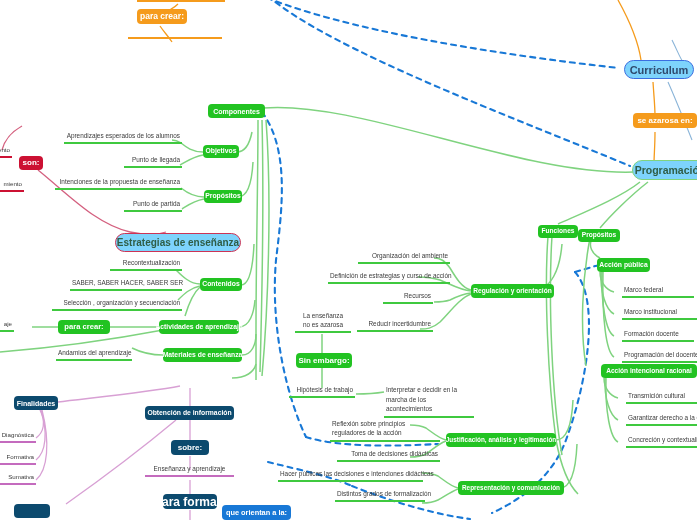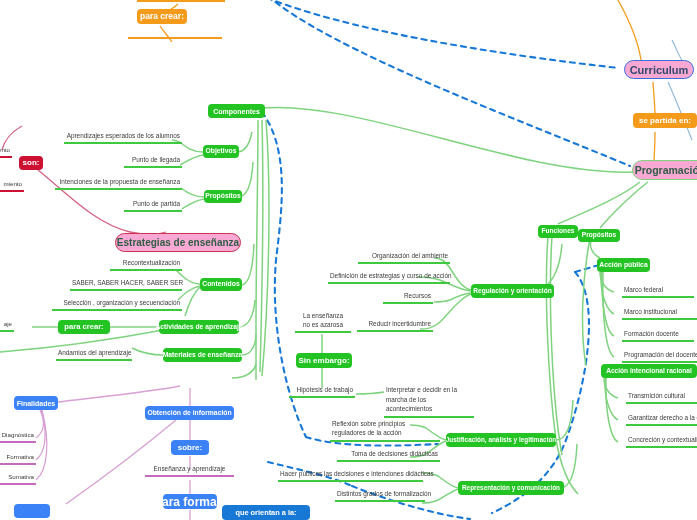--- a/index.html
+++ b/index.html
@@ -32,32 +32,32 @@
     padding:0 2px 2px 2px;
     line-height:1.25;
     text-align:right;
   }
   .leaf.l{text-align:left;}
   .leaf.c{text-align:center;}
 
   
   .capsule{
     border-radius:14px;
-    background:#f9a8d4;
+    background:#7dd3fc;
     border:1.6px solid #cc3355;
     display:flex;align-items:center;justify-content:center;
     font-weight:bold;
     color:#2f5d46;
   }
 
   
   .green{background:#22c322;}
   .orange{background:#f59b1c;}
   .crimson{background:#cc1133;}
-  .magenta{background:#3b82f6;}
+  .magenta{background:#0c4a6e;}
   .blue{background:#1878d6;}
 
   .leaf.green-u{border-bottom-color:#3fc93f;}
   .leaf.orange-u{border-bottom-color:#f59b1c;}
   .leaf.crimson-u{border-bottom-color:#cc1133;}
   .leaf.magenta-u{border-bottom-color:#c46bbe;}
 
   .cap-green{border-color:#7fd37f;color:#2f5d46;}
   .cap-blue{border-color:#3b6fe0;color:#2f4a6d;}
   .cap-magenta{border-color:#c46bbe;color:#3d4a5d;}
@@ -195,21 +195,21 @@
   </svg>
 
   <div class="node leaf c orange-u" style="left:137px;top:-12px;width:88px;font-size:8px;">&nbsp;</div>
 
   <div class="node fill orange" style="left:137px;top:9px;width:50px;height:15px;font-size:8.5px;">para crear:</div>
 
   <div class="node leaf c orange-u" style="left:128px;top:35px;width:94px;font-size:6.6px;"></div>
 
   <div class="node capsule cap-blue" style="left:624px;top:60px;width:70px;height:19px;font-size:11px;">Curriculum</div>
 
-  <div class="node fill orange" style="left:633px;top:113px;width:64px;height:15px;font-size:8px;">se partida en:</div>
+  <div class="node fill orange" style="left:633px;top:113px;width:64px;height:15px;font-size:8px;">se azarosa en:</div>
 
   <div class="node capsule cap-green" style="left:632px;top:160px;width:76px;height:20px;font-size:10.5px;">Programación</div>
 
   <div class="node fill green" style="left:208px;top:104px;width:57px;height:14px;font-size:7px;">Componentes</div>
 
   <div class="node leaf crimson-u" style="left:-14px;top:146px;width:26px;font-size:6.2px;">ento</div>
   <div class="node fill crimson" style="left:19px;top:156px;width:24px;height:14px;font-size:8px;">son:</div>
   <div class="node leaf crimson-u" style="left:-14px;top:180px;width:38px;font-size:6.2px;">miento</div>
 
   <div class="node leaf green-u" style="left:64px;top:132px;width:118px;font-size:6.4px;">Aprendizajes esperados de los alumnos</div>
@@ -254,21 +254,21 @@
   <div class="node fill magenta" style="left:145px;top:406px;width:89px;height:14px;font-size:6.8px;">Obtención de información</div>
 
   <div class="node fill magenta" style="left:171px;top:440px;width:38px;height:15px;font-size:8px;">sobre:</div>
 
   <div class="node leaf c magenta-u" style="left:145px;top:465px;width:89px;font-size:6.4px;">Enseñanza y aprendizaje</div>
 
   <div class="node fill magenta" style="left:163px;top:494px;width:54px;height:15px;font-size:12px;">para formar:</div>
 
   <div class="node fill magenta" style="left:14px;top:504px;width:36px;height:14px;font-size:6.6px;"></div>
 
-  <div class="node fill blue" style="left:222px;top:505px;width:88px;height:15px;font-size:7.4px;">que orientan a la:</div>
+  <div class="node fill blue" style="left:222px;top:505px;width:69px;height:15px;font-size:7.4px;">que orientan a la:</div>
 
   <div class="node leaf green-u" style="left:358px;top:252px;width:92px;font-size:6.4px;">Organización del ambiente</div>
 
   <div class="node leaf green-u" style="left:328px;top:272px;width:122px;font-size:6.4px;">Definición de estrategias y curso de acción</div>
 
   <div class="node fill green" style="left:471px;top:284px;width:83px;height:14px;font-size:6.6px;">Regulación y orientación</div>
 
   <div class="node leaf green-u" style="left:383px;top:292px;width:50px;font-size:6.4px;">Recursos</div>
 
   <div class="node leaf c green-u" style="left:295px;top:312px;width:56px;font-size:6.4px;line-height:1.35;">

